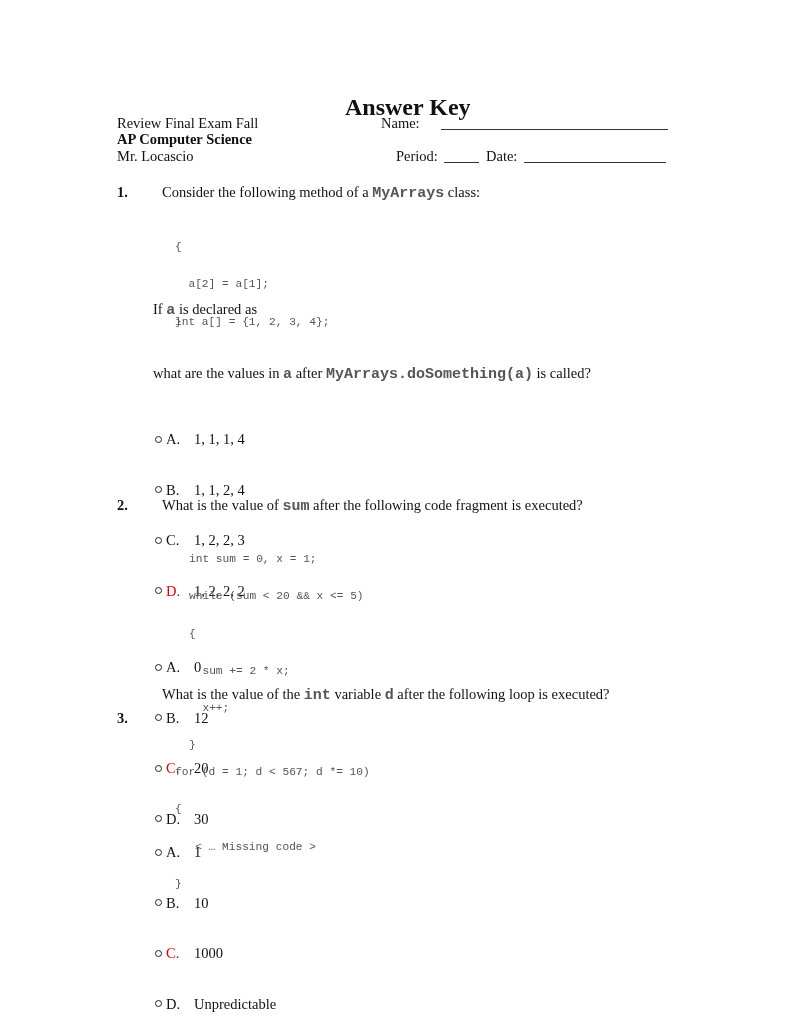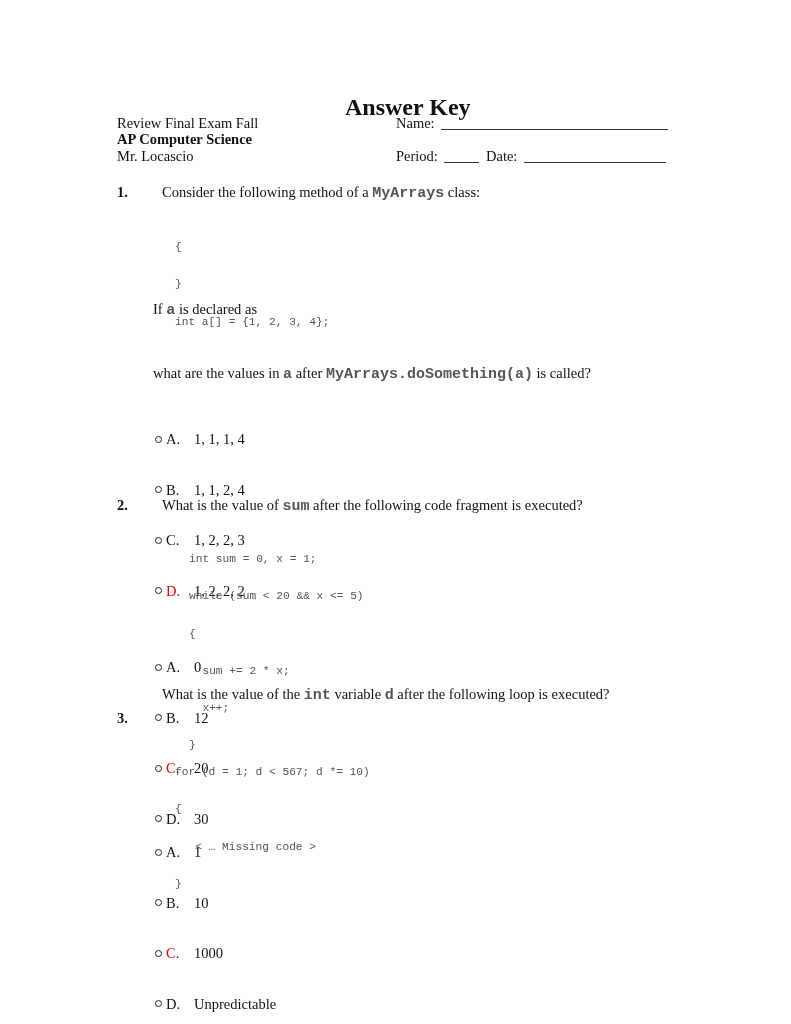--- a/index.html
+++ b/index.html
@@ -21,32 +21,33 @@
   .qnum { font-weight: bold; }
 </style>
 </head>
 <body>
 
 <div class="abs title" style="left:345px; top:94px;">Answer Key</div>
 <div class="abs serif" style="left:117px; top:115px;">Review Final Exam Fall</div>
 <div class="abs serif bold" style="left:117px; top:131px;">AP Computer Science</div>
 <div class="abs serif" style="left:117px; top:148px;">Mr. Locascio</div>
 
-<div class="abs serif" style="left:396px; top:115px;">Name:</div>
+<div class="abs serif" style="left:381px; top:115px;">Name:</div>
 <div class="line" style="left:441px; top:129px; width:227px;"></div>
 <div class="abs serif" style="left:396px; top:148px;">Period:</div>
 <div class="line" style="left:444px; top:162px; width:35px;"></div>
 <div class="abs serif" style="left:486px; top:148px;">Date:</div>
 <div class="line" style="left:524px; top:162px; width:142px;"></div>
 
 <div class="abs serif qnum" style="left:117px; top:184px;">1.</div>
 <div class="abs serif" style="left:162px; top:184px;"><span>Consider the following method of a </span><span class="imono">MyArrays</span><span> class:</span></div>
 
 <div class="abs mono codeblock" style="left:175px; top:217px;">
   <div>{</div>
+  <div>  a[2] = a[1];</div>
   <div>}</div>
 </div>
 
 <div class="abs serif" style="left:153px; top:301px;"><span>If </span><span class="imono">a</span><span> is declared as</span></div>
 <div class="abs mono" style="left:175px; top:316px;">int a[] = {1, 2, 3, 4};</div>
 
 <div class="abs serif" style="left:153px; top:365px;"><span>what are the values in </span><span class="imono">a</span><span> after </span><span class="imono">MyArrays.doSomething(a)</span><span> is called?</span></div>
 
 <div class="abs serif" style="left:155px; top:397px;">
   <div class="opt"><span class="radio"></span><span class="letter">A.</span><span>1, 1, 1, 4</span></div>

